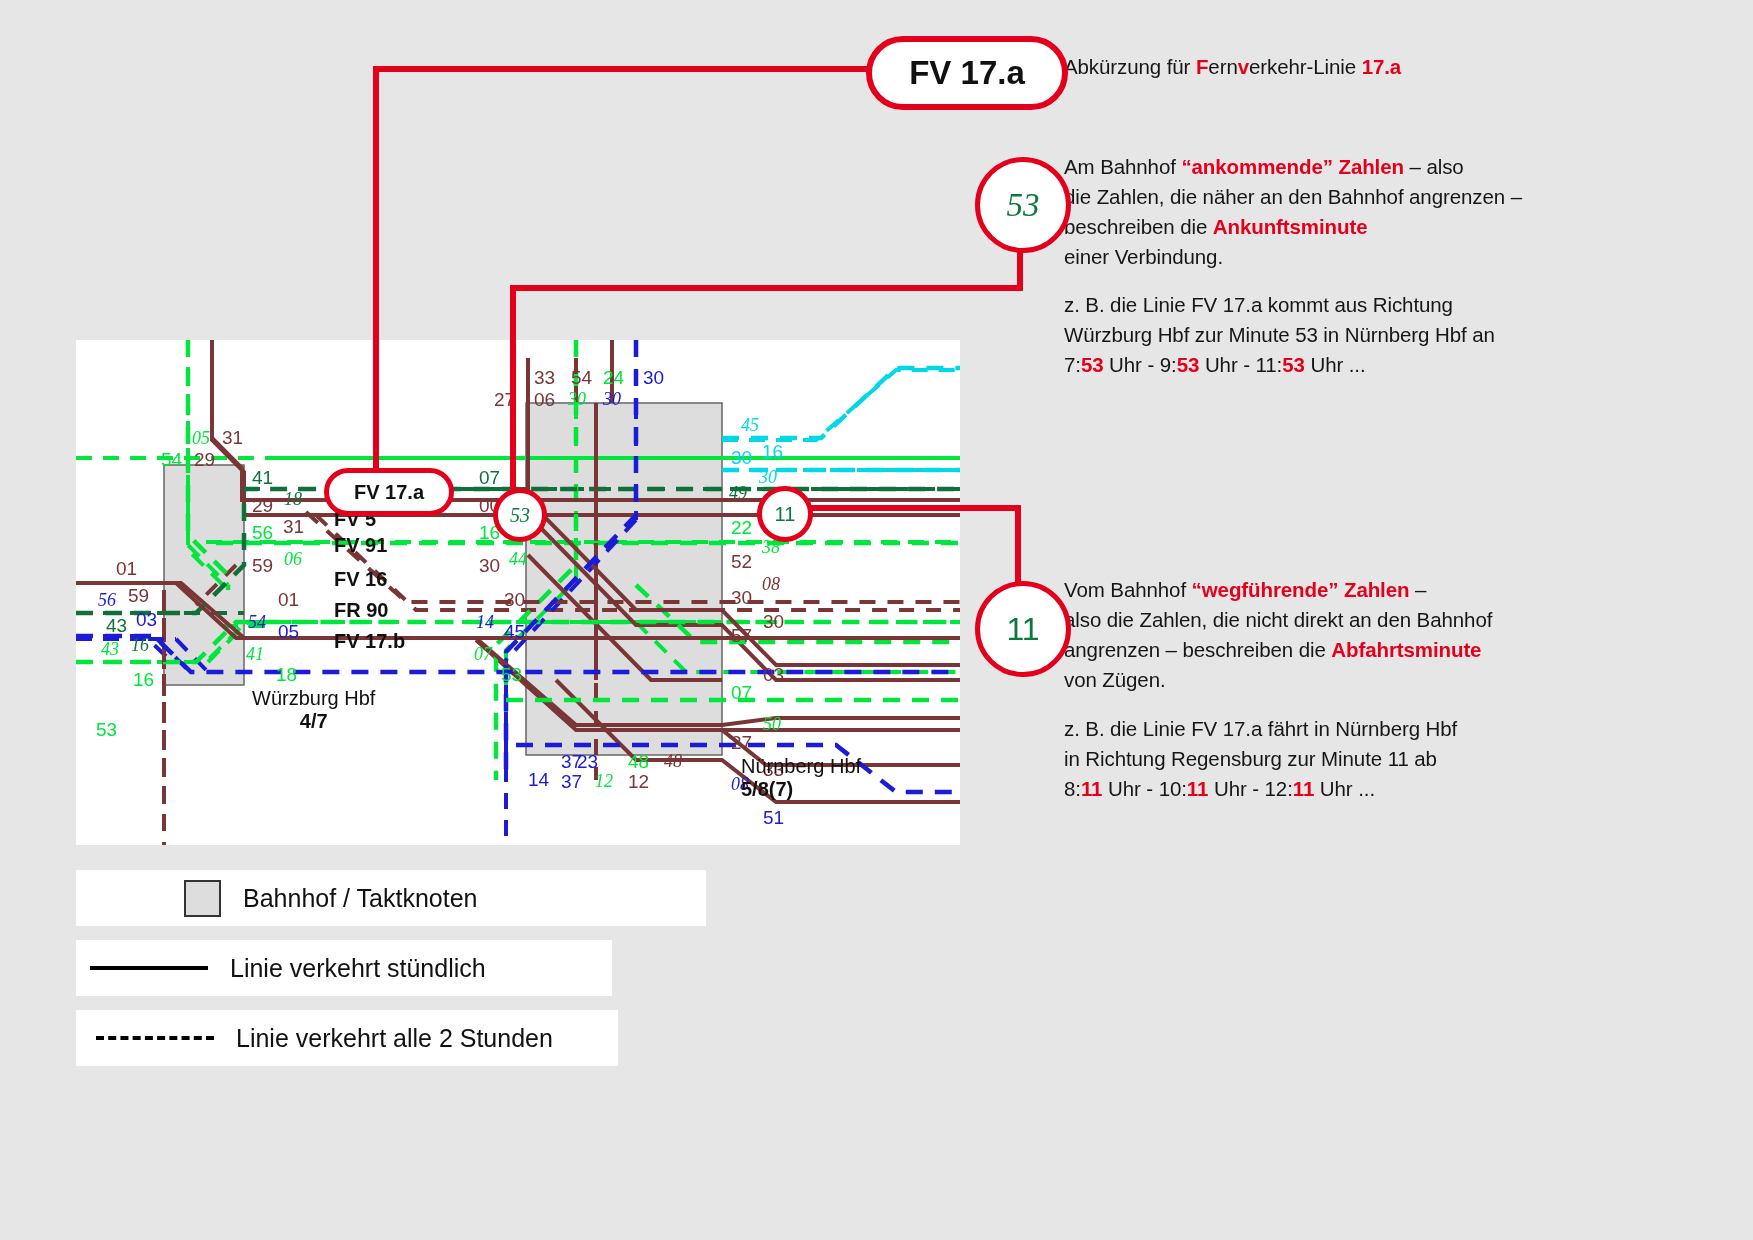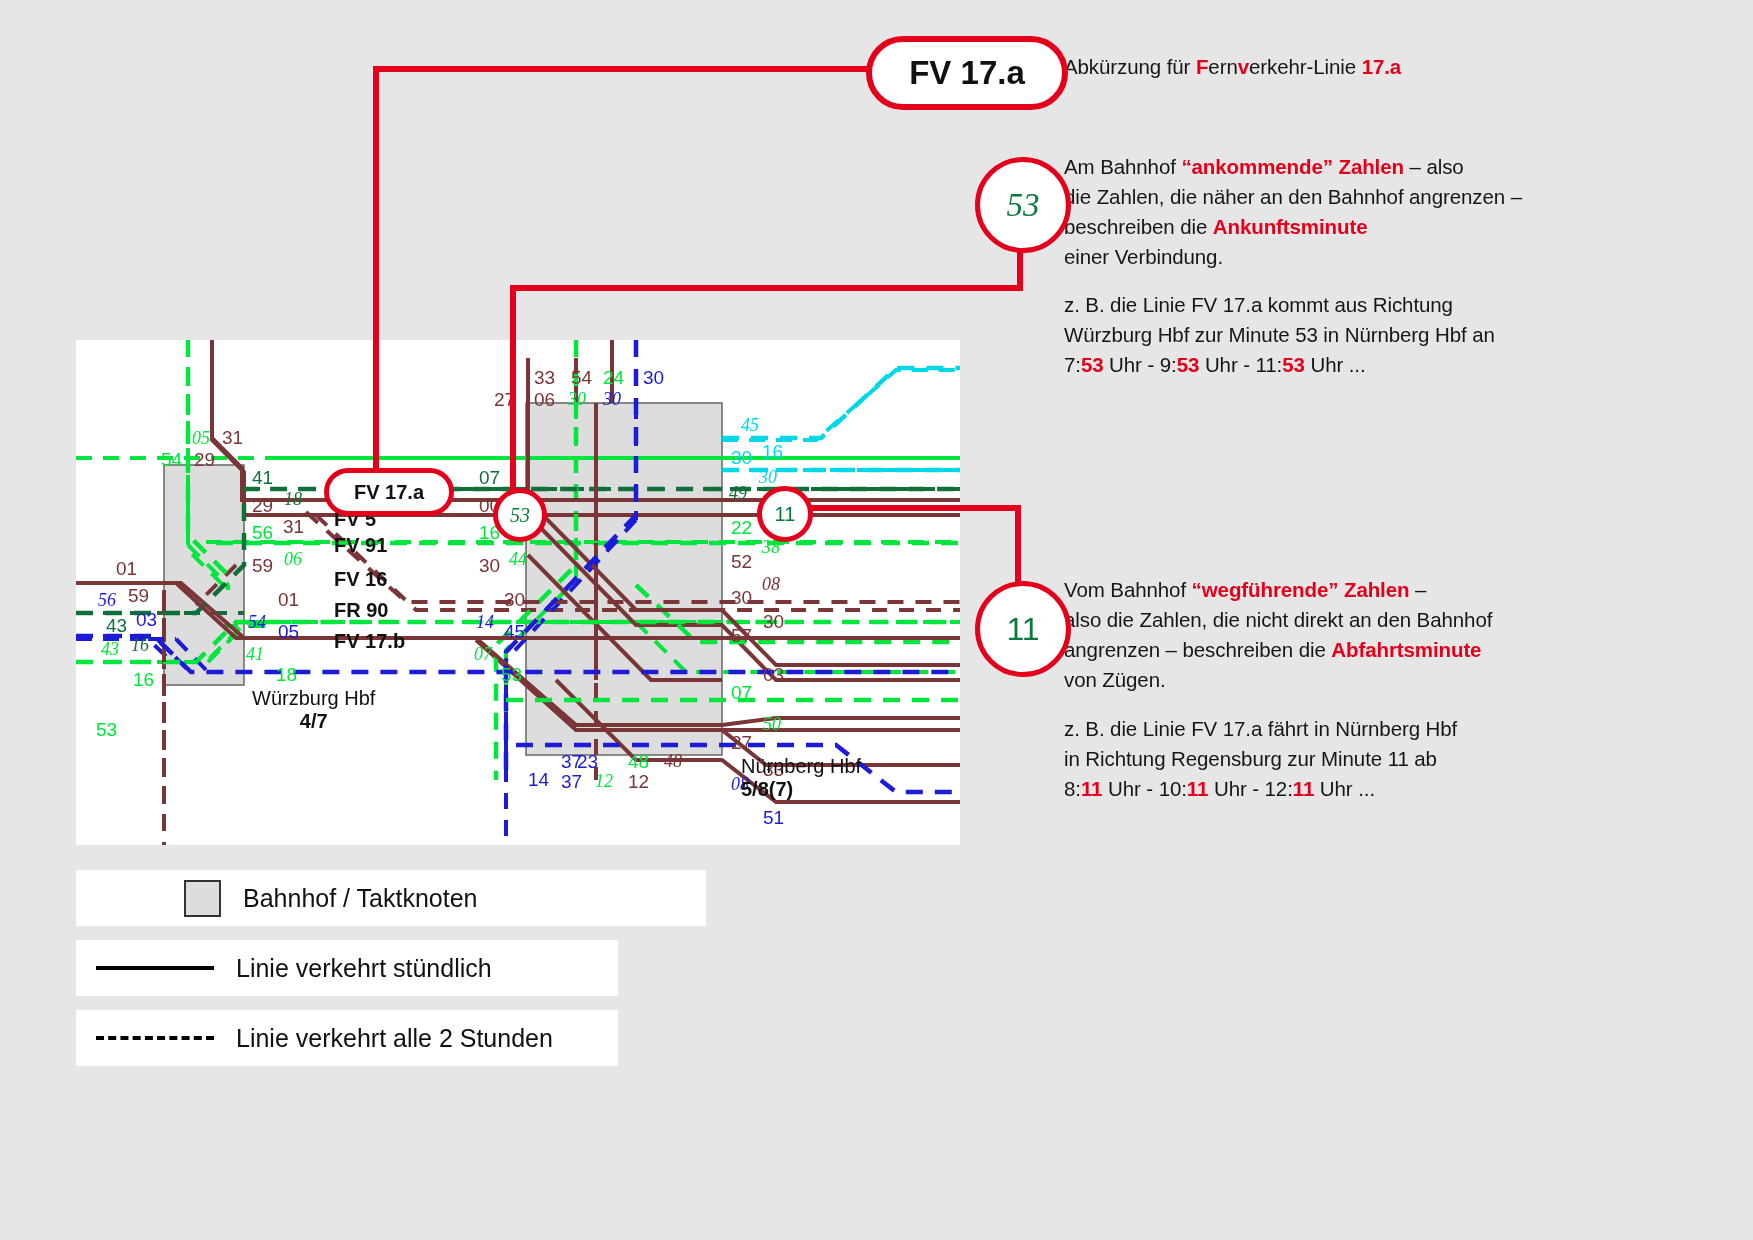--- a/index.html
+++ b/index.html
@@ -408,21 +408,21 @@
 
 <div class="circ" style="left:757px;top:486px;width:46px;height:46px;border-width:5px;">
   <span class="circ-num-sans" style="font-size:20px;">11</span>
 </div>
 
 <div class="legrow" style="left:76px;top:870px;width:522px;height:56px;padding-left:108px;">
   <div class="legbox"></div>
   <div class="legtext" style="margin-left:22px;">Bahnhof / Taktknoten</div>
 </div>
 
-<div class="legrow" style="left:76px;top:940px;width:522px;height:56px;padding-left:20px;">
+<div class="legrow" style="left:76px;top:940px;width:522px;height:56px;padding-left:14px;">
   <div class="legsolid"></div>
   <div class="legtext" style="margin-left:22px;">Linie verkehrt stündlich</div>
 </div>
 
 <div class="legrow" style="left:76px;top:1010px;width:522px;height:56px;padding-left:20px;">
   <div class="legdash"></div>
   <div class="legtext" style="margin-left:22px;">Linie verkehrt alle 2 Stunden</div>
 </div>
 
 </body></html>

